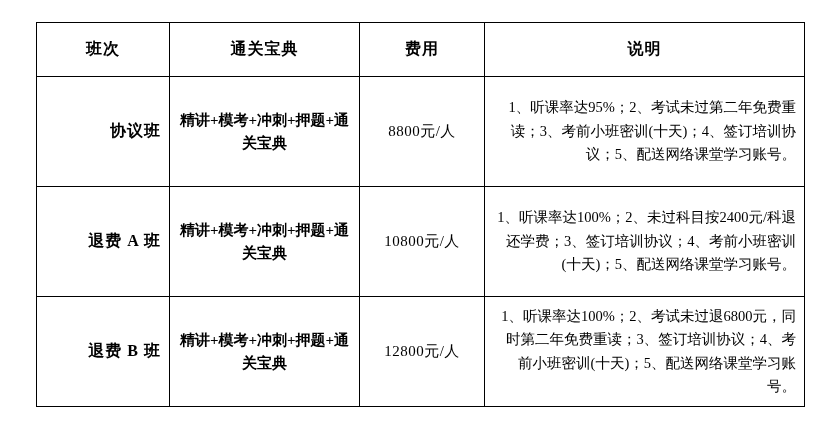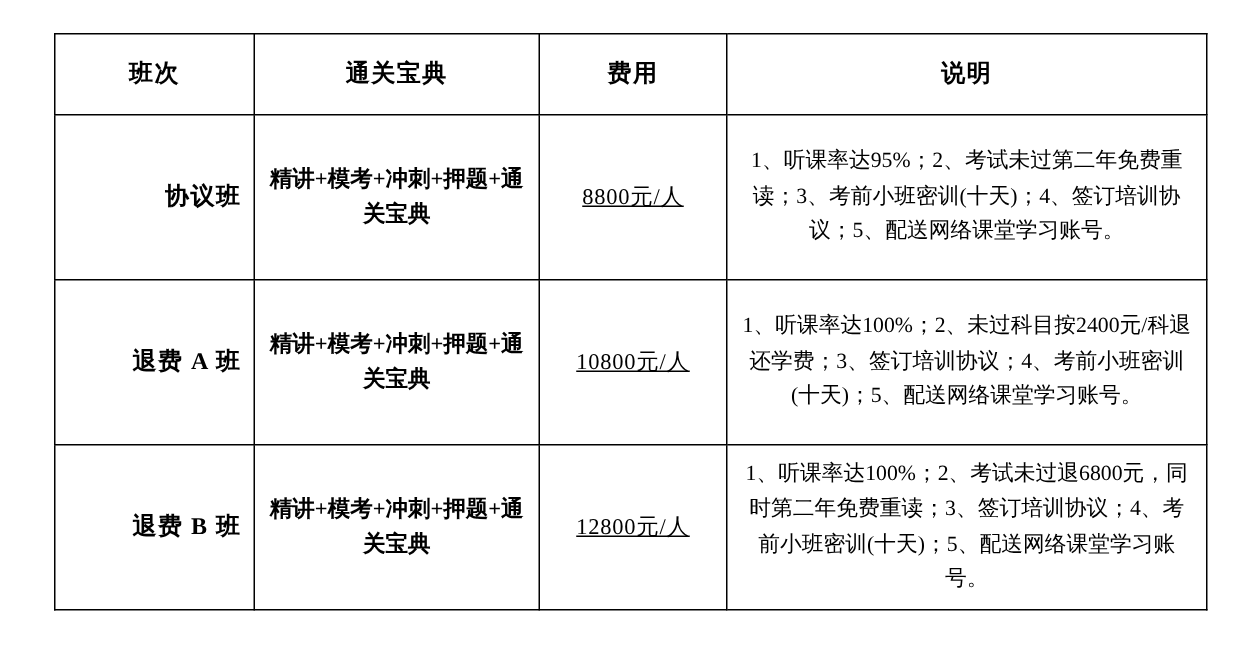--- a/index.html
+++ b/index.html
@@ -60,24 +60,23 @@
   td.content {
     text-align: center;
     font-weight: bold;
     font-size: 15px;
     line-height: 1.5;
   }
   td.fee {
     text-align: center;
     font-size: 15px;
     letter-spacing: 0.5px;
-    text-decoration: underline;
   }
   td.desc {
-    text-align: center;
+    text-align: right;
     font-size: 14.5px;
     line-height: 1.62;
     padding: 6px 10px 6px 12px;
   }
 </style>
 </head>
 <body>
 
 <div class="page">
   <table class="course-table">

